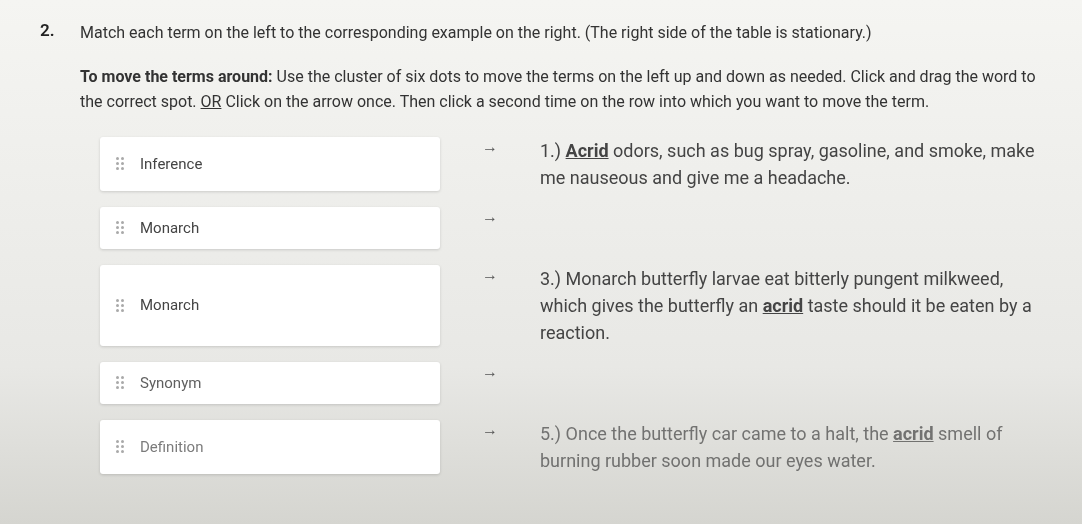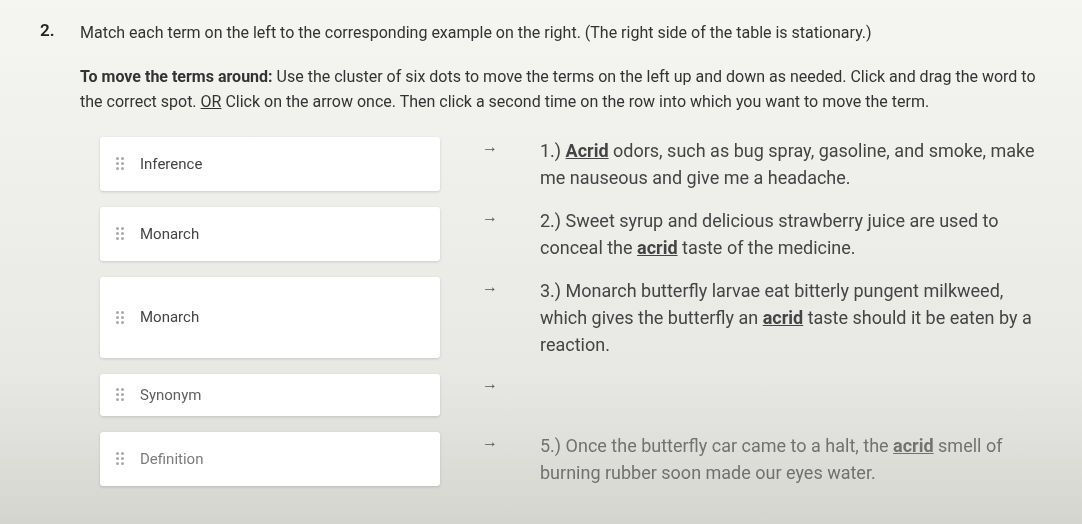--- a/index.html
+++ b/index.html
@@ -157,23 +157,20 @@
                 <span class="dot"></span>
               </span>
             <span class="dot-row">
                 <span class="dot"></span>
                 <span class="dot"></span>
               </span>
           </span>
           <span class="term-label">Monarch</span>
         </div>
         <div class="arrow-cell">→</div>
-        <div class="example-text">
-          <span>2.) </span><span>Sweet syrup and delicious strawberry juice are used to conceal the </span><span class="bold-underline">acrid</span><span> taste of the medicine.</span>
-        </div>
       </div>
 
       <div class="match-row">
         <div class="term-card">
           <span class="drag-handle">
             <span class="dot-row">
                 <span class="dot"></span>
                 <span class="dot"></span>
               </span>
             <span class="dot-row">

